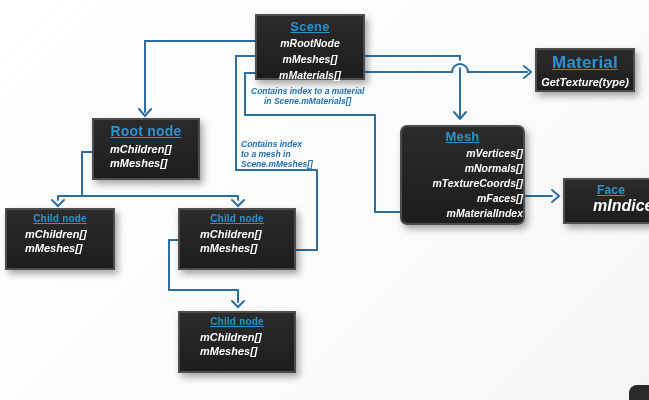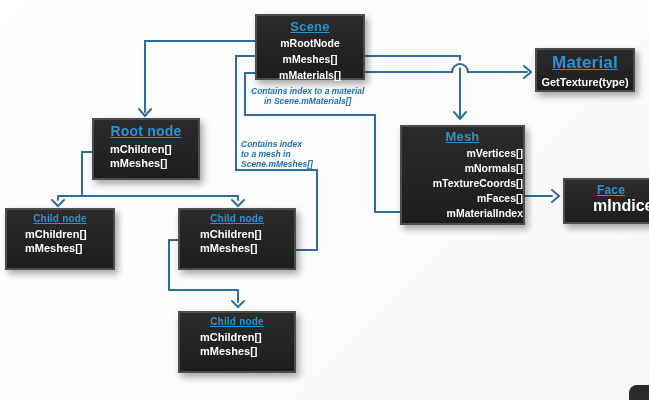--- a/index.html
+++ b/index.html
@@ -7,36 +7,36 @@
   #canvas{position:relative;width:649px;height:400px;overflow:hidden;
           background:linear-gradient(135deg,#ffffff 0%,#fbfbfc 60%,#f4f5f6 100%);}
   svg.wires{position:absolute;left:0;top:0;width:649px;height:400px;pointer-events:none;}
 
   .box{position:absolute;background:linear-gradient(180deg,#2b2b2b,#1d1d1d);
        border:2px solid #4d4d4d;box-shadow:3px 4px 7px rgba(0,0,0,0.35);
        box-sizing:border-box;text-align:center;}
   .box-title{color:#2b93d1;font-weight:bold;text-decoration:underline;
              margin-top:3px;letter-spacing:.2px;}
   .fields{margin-top:1px;}
-  .field{color:#ffffff;font-weight:bold;white-space:nowrap;}
+  .field{color:#ffffff;font-style:italic;font-weight:bold;white-space:nowrap;}
 
   .scene{left:255px;top:14px;width:110px;height:66px;}
   .scene .box-title{font-size:13px;}
   .scene .field{font-size:10.5px;line-height:16px;}
 
   .material{left:535px;top:48px;width:100px;height:44px;}
   .material .box-title{font-size:17px;}
   .material .field{font-size:11px;line-height:16px;}
 
   .rootnode{left:92px;top:118px;width:108px;height:62px;}
   .rootnode .box-title{font-size:14px;}
   .rootnode .fields{text-align:left;padding-left:16px;margin-top:3px;}
   .rootnode .field{font-size:11px;line-height:14px;}
 
-  .mesh{left:400px;top:125px;width:125px;height:100px;}
+  .mesh{left:400px;top:125px;width:125px;height:100px;border-radius:7px;}
   .mesh .box-title{font-size:13px;margin-top:2px;}
   .mesh .fields{text-align:right;padding-left:4px;margin-top:2px;}
   .mesh .field{font-size:10.5px;line-height:15px;}
 
   .face{left:563px;top:178px;width:96px;height:46px;}
   .face .box-title{font-size:12px;}
   .face .field{font-size:16px;line-height:15px;padding-left:28px;}
 
   .child{width:118px;height:62px;}
   .child .box-title{font-size:10px;}

